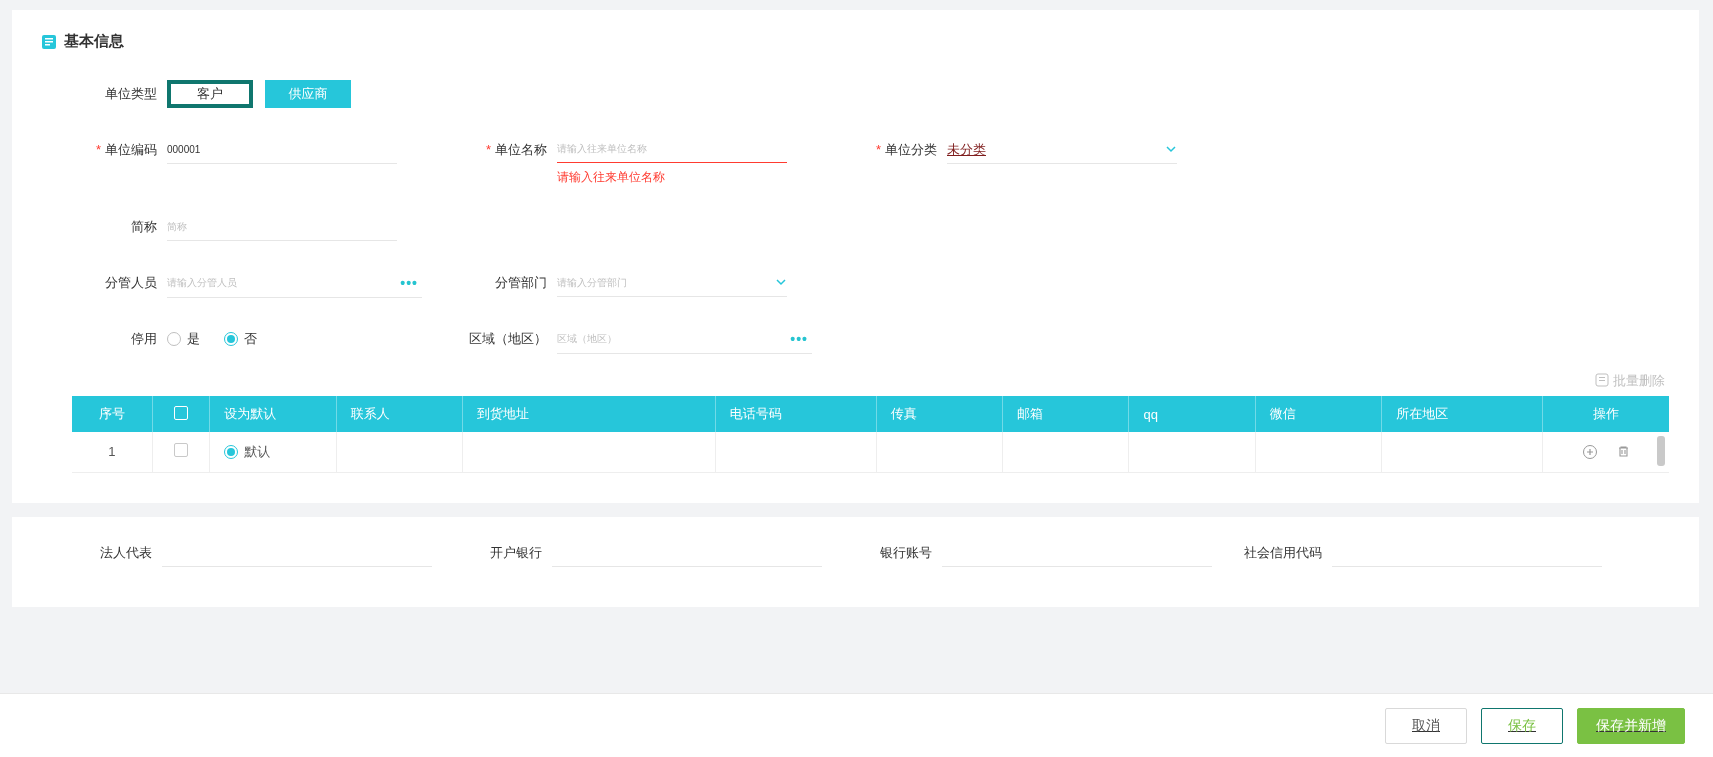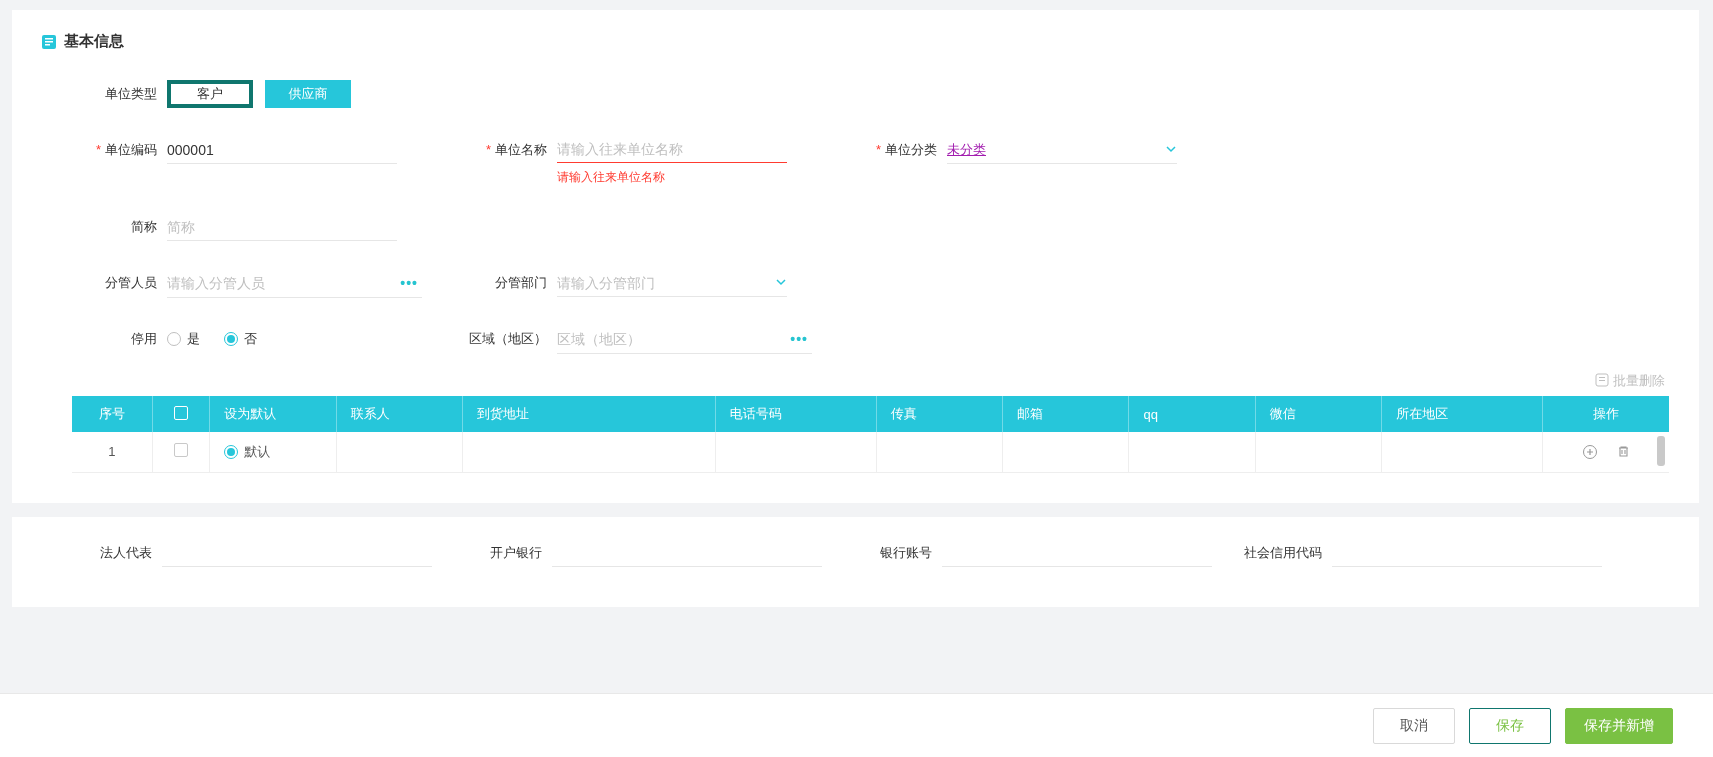--- a/index.html
+++ b/index.html
@@ -79,21 +79,21 @@
   }
   .field {
     flex: 1;
     position: relative;
   }
   .input-line {
     width: 230px;
     border: none;
     border-bottom: 1px solid #e6e6e6;
     height: 28px;
-    font-size: 14px;
+    font-size: 10px;
     color: #333;
     outline: none;
     background: transparent;
   }
   .input-line.err { border-bottom-color: #ff3b30; }
   .input-line::placeholder { color: #bfbfbf; }
   .error-msg {
     color: #ff3b30;
     font-size: 12px;
     margin-top: 6px;
@@ -101,21 +101,21 @@
   }
   .select-wrap {
     width: 230px;
     border-bottom: 1px solid #e6e6e6;
     height: 28px;
     display: flex;
     align-items: center;
     justify-content: space-between;
     cursor: pointer;
   }
-  .select-val { color: #a21caf; text-decoration: underline; }
+  .select-val { color: #7f1d1d; text-decoration: underline; }
   .chevron {
     color: #26c4d0;
     font-size: 11px;
   }
   .dots-icon {
     color: #26c4d0;
     font-weight: bold;
     letter-spacing: 1px;
     font-size: 14px;
     cursor: pointer;
@@ -225,21 +225,21 @@
   }
   .o-input {
     flex: 1; border: none; border-bottom: 1px solid #e6e6e6; height: 28px;
     outline: none; font-size: 13px; background: transparent;
   }
   
   .footer {
     position: absolute; left: 0; right: 0; bottom: 0; height: 64px;
     background: #fff; border-top: 1px solid #e8e8e8;
     display: flex; justify-content: flex-end; align-items: center;
-    gap: 14px; padding-right: 40px;
+    gap: 14px; padding-right: 28px; text-decoration: underline;
   }
   .btn {
     min-width: 82px; height: 36px; display: inline-flex; align-items: center; justify-content: center;
     font-size: 14px; cursor: pointer; border-radius: 2px;
   }
   .btn-default { background: #fff; border: 1px solid #d9d9d9; color: #555; }
   .btn-outline-green { background: #fff; border: 1px solid #0f766e; color: #7ac143; }
   .btn-green { background: #7ac143; border: 1px solid #7ac143; color: #fff; padding: 0 18px; }
 </style>
 </head>

